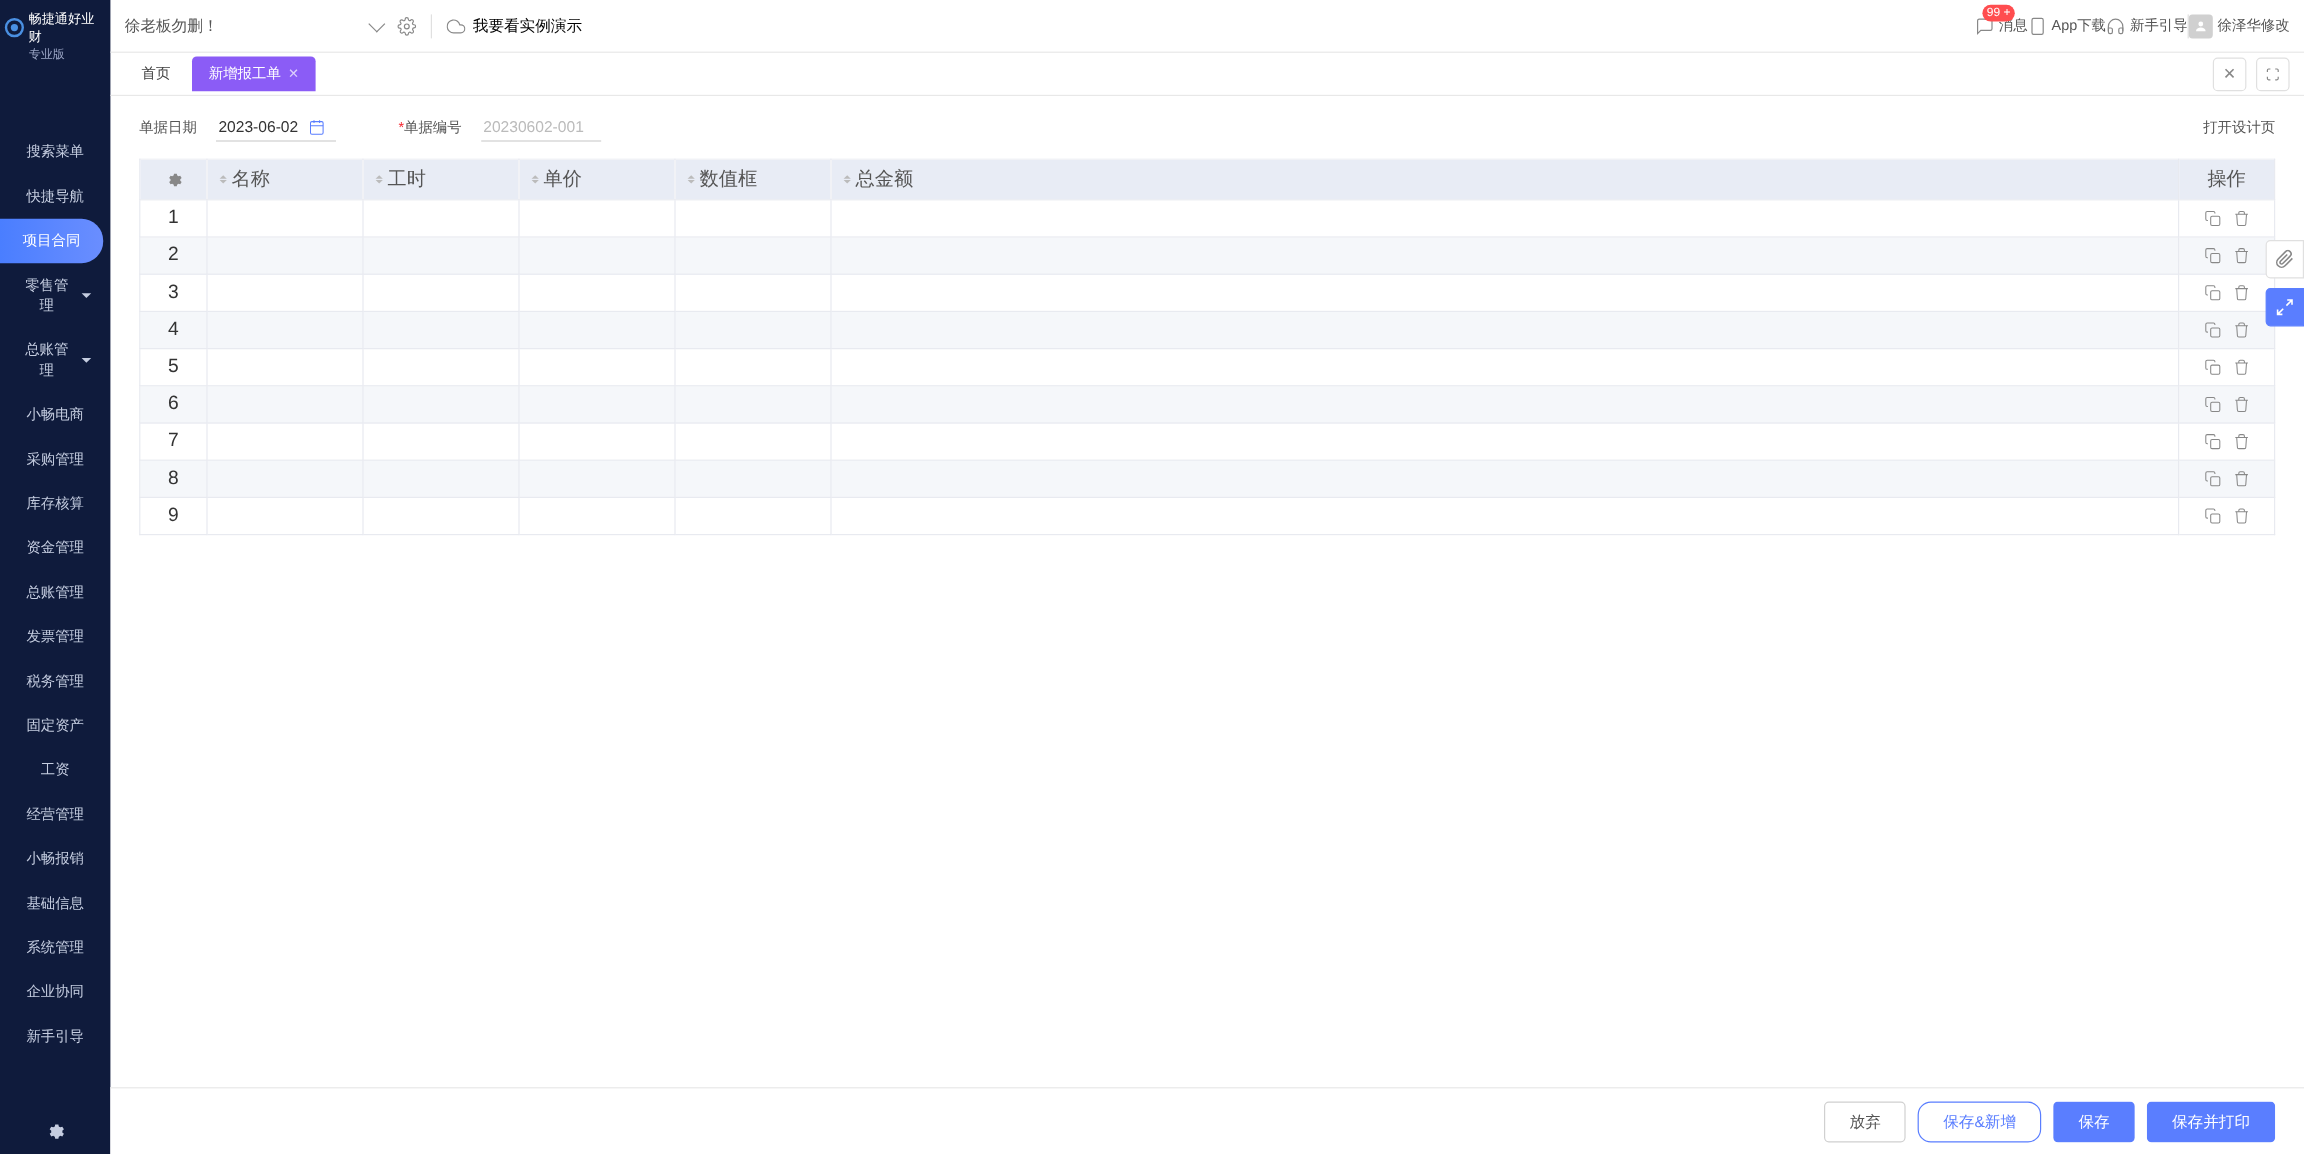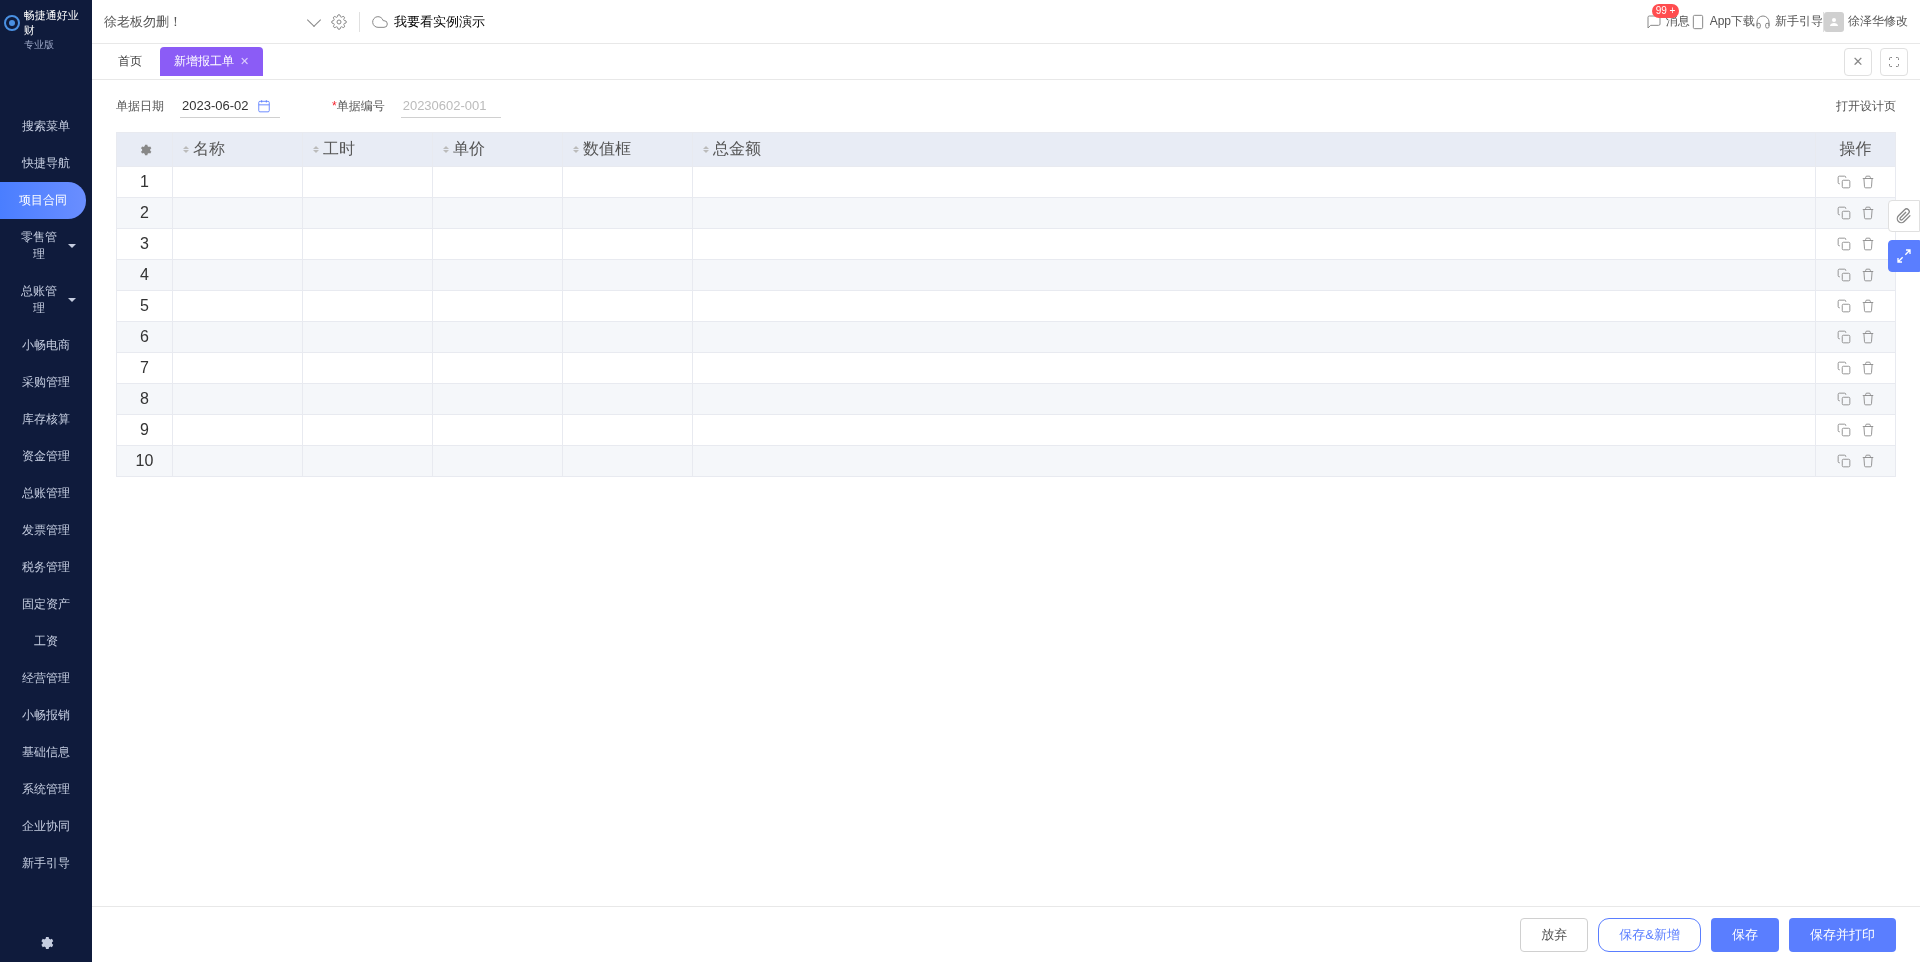--- a/index.html
+++ b/index.html
@@ -473,40 +473,20 @@
                     <rect x="9" y="9" width="13" height="13" rx="2"></rect>
                     <path d="M5 15H4a2 2 0 01-2-2V4a2 2 0 012-2h9a2 2 0 012 2v1"></path>
                   </svg>
                   <svg class="row-act-icon" viewBox="0 0 24 24">
                     <polyline points="3 6 5 6 21 6"></polyline>
                     <path d="M19 6l-1 14a2 2 0 01-2 2H8a2 2 0 01-2-2L5 6m3 0V4a2 2 0 012-2h4a2 2 0 012 2v2"></path>
                   </svg>
                 </div>
               </td>
             </tr>
-            <tr>
-              <td class="col-num">10</td>
-              <td></td>
-              <td></td>
-              <td></td>
-              <td></td>
-              <td></td>
-              <td class="col-act">
-                <div class="row-actions">
-                  <svg class="row-act-icon" viewBox="0 0 24 24">
-                    <rect x="9" y="9" width="13" height="13" rx="2"></rect>
-                    <path d="M5 15H4a2 2 0 01-2-2V4a2 2 0 012-2h9a2 2 0 012 2v1"></path>
-                  </svg>
-                  <svg class="row-act-icon" viewBox="0 0 24 24">
-                    <polyline points="3 6 5 6 21 6"></polyline>
-                    <path d="M19 6l-1 14a2 2 0 01-2 2H8a2 2 0 01-2-2L5 6m3 0V4a2 2 0 012-2h4a2 2 0 012 2v2"></path>
-                  </svg>
-                </div>
-              </td>
-            </tr>
           </tbody>
       </table>
     </div>
 
     <div class="footer">
       <button class="btn btn-default">放弃</button>
       <button class="btn btn-outline">保存&amp;新增</button>
       <button class="btn btn-primary">保存</button>
       <button class="btn btn-primary">保存并打印</button>
     </div>

